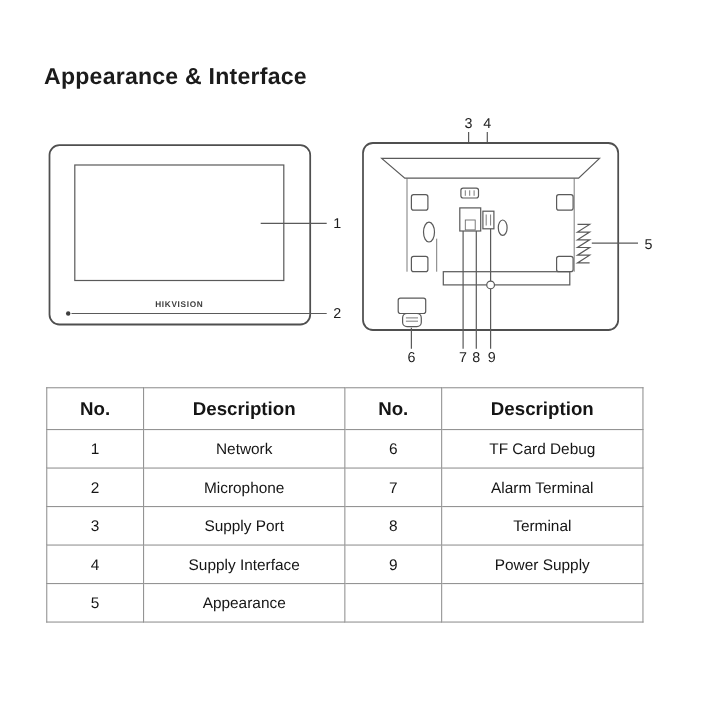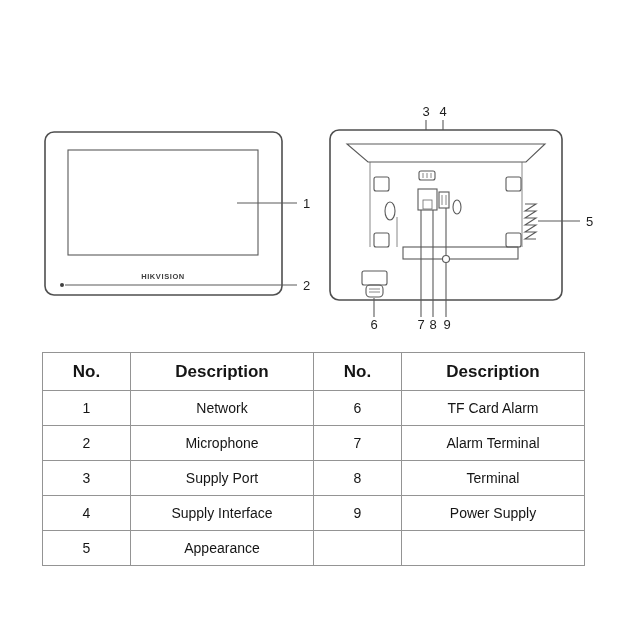--- a/index.html
+++ b/index.html
@@ -34,20 +34,21 @@
   table.legend th { height:37px; font-size:17px; font-weight:700;margin-top:28px; }
   table.legend td { height:34px; font-size:14px; }
   col.c-no { width:88px; }
   col.c-desc { width:183px; }
 </style>
 </head>
 <body>
 
 <div class="page">
 
+  <h1 class="title">Appearance &amp; Interface</h1>
 
   <svg class="front" viewBox="0 0 295 215">
     <rect class="ln15" x="10" y="32" width="237" height="163" rx="9"></rect>
     <rect class="ln1" x="33" y="50" width="190" height="105"></rect>
 
     <line class="ln1" x1="202" y1="103" x2="262" y2="103"></line>
     <text x="268" y="107.5">1</text>
 
     <circle class="dot" cx="27" cy="185" r="2"></circle>
     <line class="ln1" x1="30" y1="185" x2="262" y2="185"></line>
@@ -125,21 +126,21 @@
         <th>Description</th>
         <th>No.</th>
         <th>Description</th>
       </tr>
     </thead>
     <tbody>
       <tr>
         <td>1</td>
         <td>Network</td>
         <td>6</td>
-        <td>TF Card Alarm</td>
+        <td>TF Card Debug</td>
       </tr>
       <tr>
         <td>2</td>
         <td>Microphone</td>
         <td>7</td>
         <td>Alarm Terminal</td>
       </tr>
       <tr>
         <td>3</td>
         <td>Supply Port</td>

